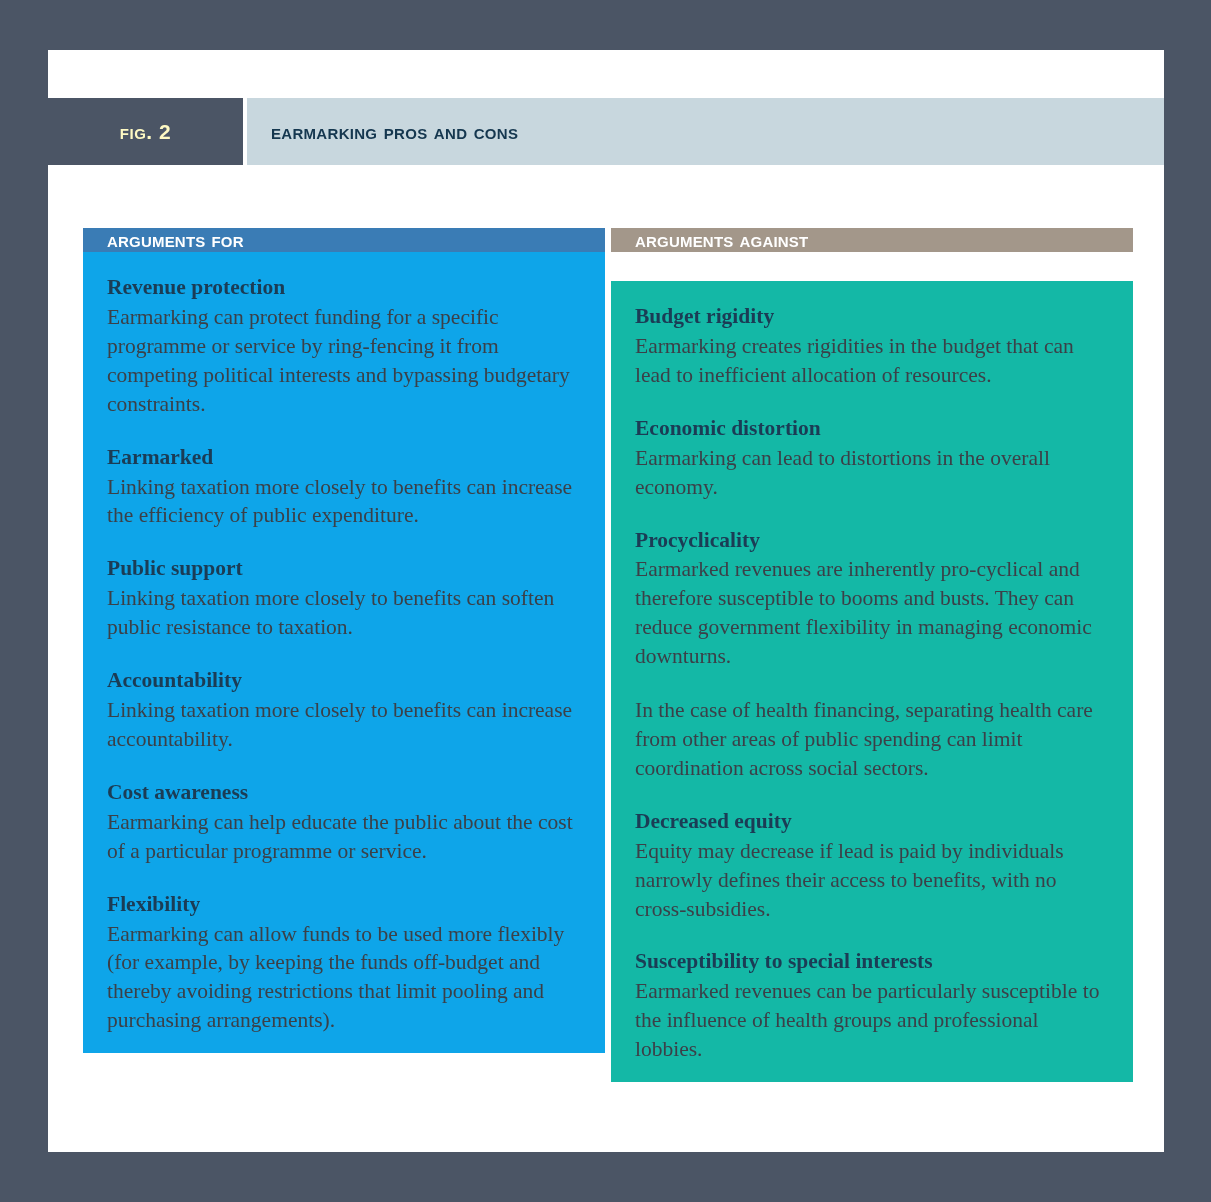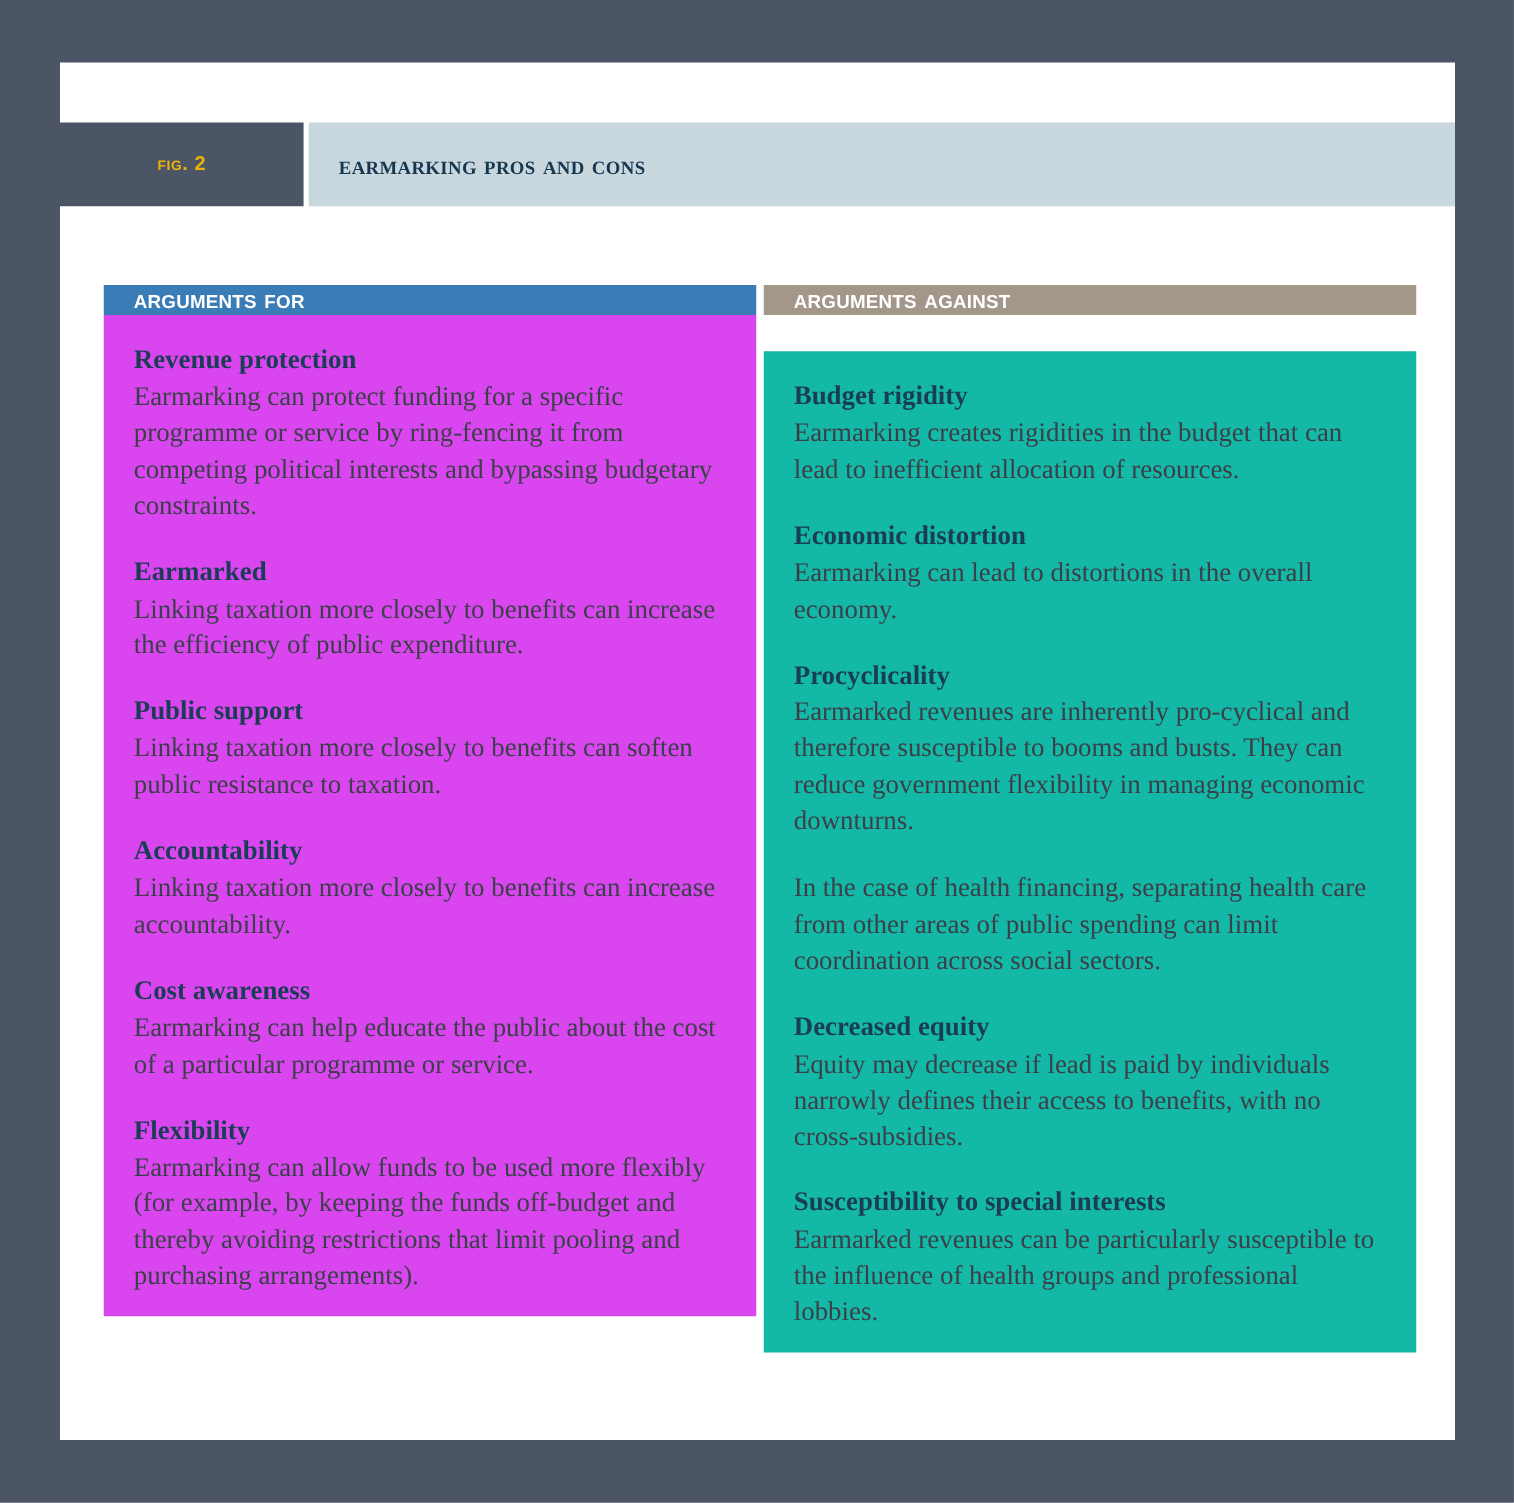--- a/index.html
+++ b/index.html
@@ -46,24 +46,24 @@
   .fig-tab {
     width: 195px;
     background: #4b5565;
     display: flex;
     align-items: center;
     justify-content: center;
     flex: 0 0 auto;
   }
 
   .fig-tab-label {
-    color: #eab308;
+    color: #fef9c3;
     font-family: "Liberation Sans", sans-serif;
     font-weight: bold;
-    font-size: 16px;
+    font-size: 21px;
     letter-spacing: 0.5px;
     font-variant: small-caps;
     text-transform: lowercase;
   }
 
   .fig-divider {
     width: 4px;
     background: #ffffff;
     flex: 0 0 auto;
   }
@@ -71,21 +71,21 @@
   .fig-title-bar {
     flex: 1 1 auto;
     background: #c8d7de;
     display: flex;
     align-items: center;
     padding-left: 24px;
   }
 
   .fig-title-text {
     color: #15374f;
-    font-family: Liberation Serif, serif;
+    font-family: Liberation Sans, sans-serif;
     font-weight: bold;
     font-size: 22px;
     letter-spacing: 0.3px;
     font-variant: small-caps;
     text-transform: lowercase;
   }
 
   
   .columns-wrap {
     position: absolute;
@@ -123,21 +123,21 @@
     font-variant: small-caps;
     text-transform: lowercase;
     white-space: pre;
   }
 
   .col-body {
     flex: 1 1 auto;
     padding: 22px 30px 18px 24px;
   }
 
-  .col-body.for-body     { background: #d946ef; }
+  .col-body.for-body     { background: #0ea5e9; }
   .col-body.against-body { background: #14b8a6; margin-top: 29px; }
 
   .entry { margin-bottom: 25px; }
   .entry:last-child { margin-bottom: 0; }
 
   .entry-title {
     color: #1b3c55;
     font-weight: bold;
     font-size: 21.5px;
     line-height: 1.30;

